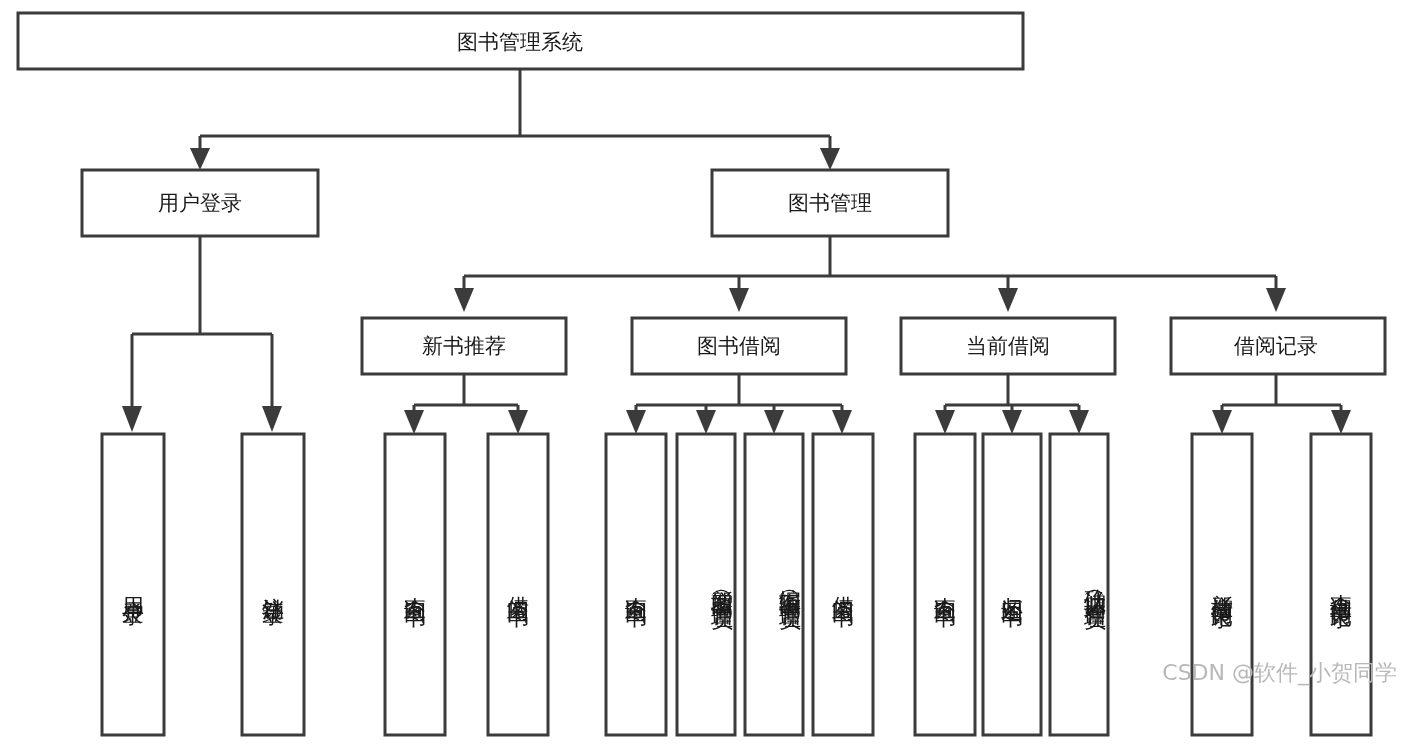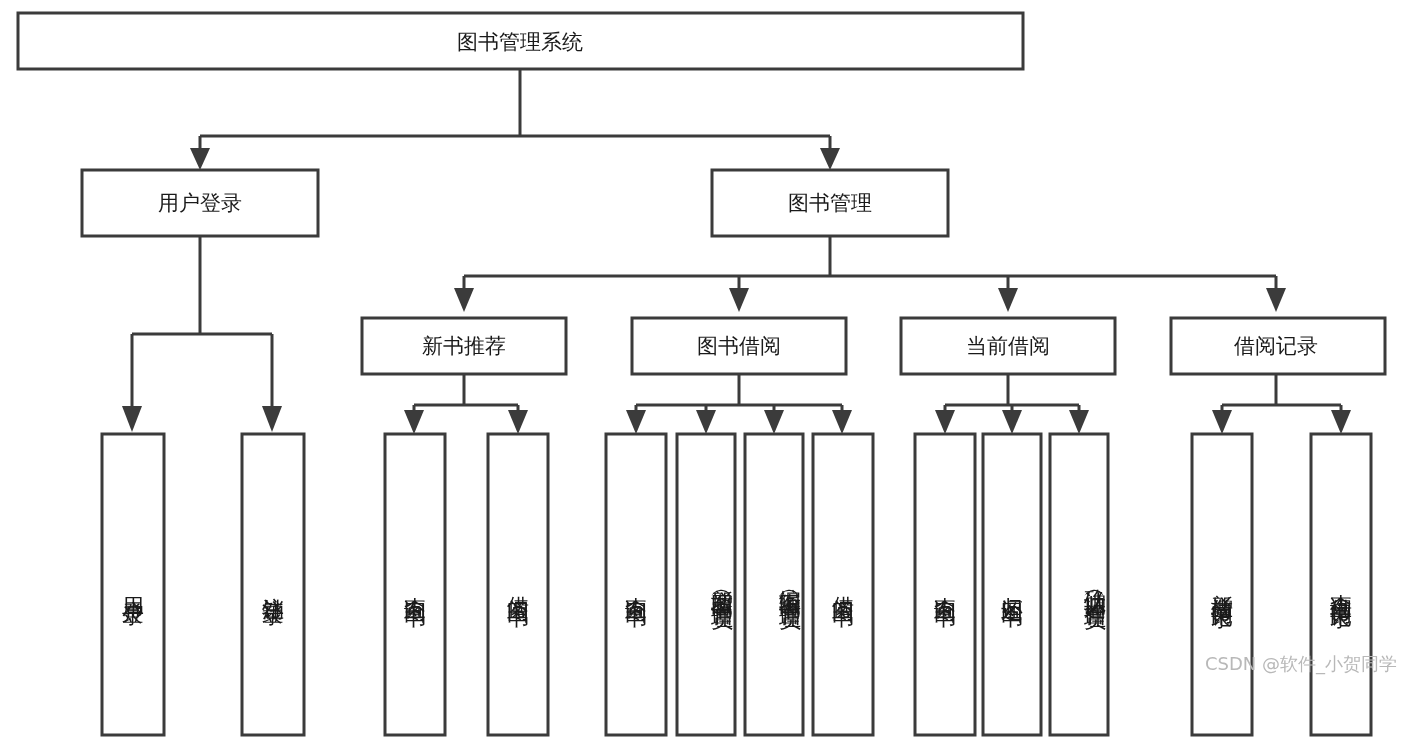--- a/index.html
+++ b/index.html
@@ -43,23 +43,23 @@
     stroke-width: 3;
     fill: none;
   }
   .arrow-head {
     fill: #3b3b3b;
     stroke: none;
   }
   .watermark {
     position: absolute;
     right: 8px;
-    bottom: 12px;
-    font-family: "DejaVu Sans", "Liberation Sans", sans-serif;
-    font-size: 18px;
+    bottom: 0;
+    font-family: "DejaVu Sans", "Liberation Sans", sans-serif;
+    font-size: 22px;
     color: #b8b8b8;
     white-space: nowrap;
     user-select: none;
   }
 </style>
 </head>
 <body>
 
 <div id="diagram-root">
 

